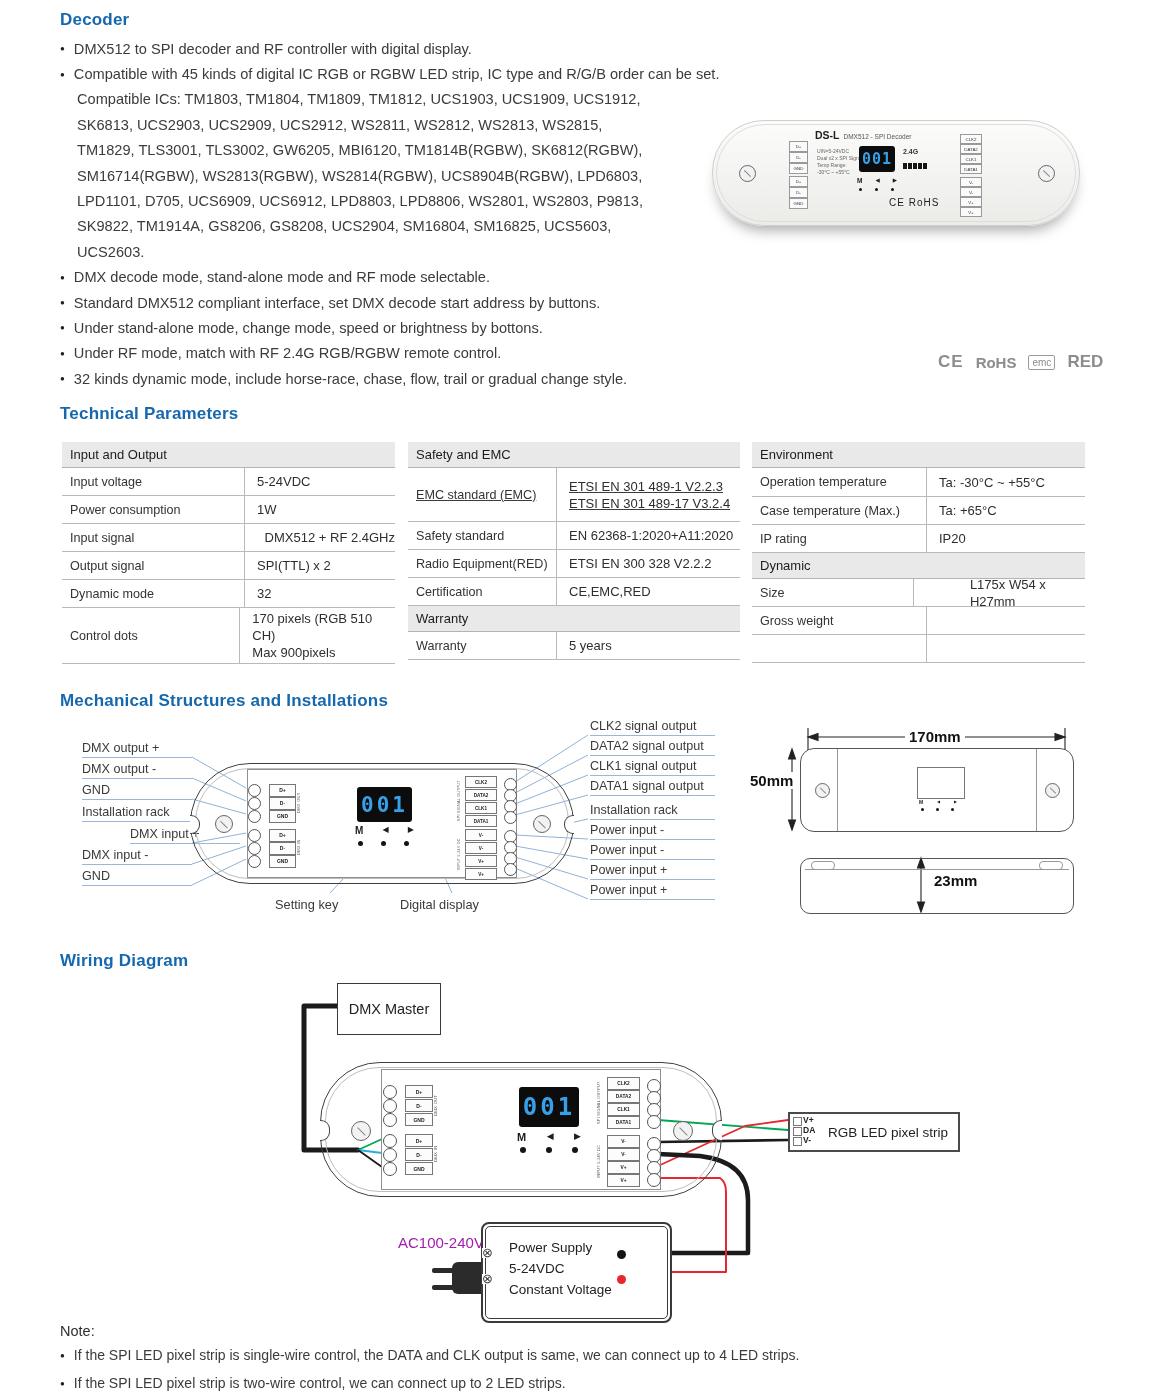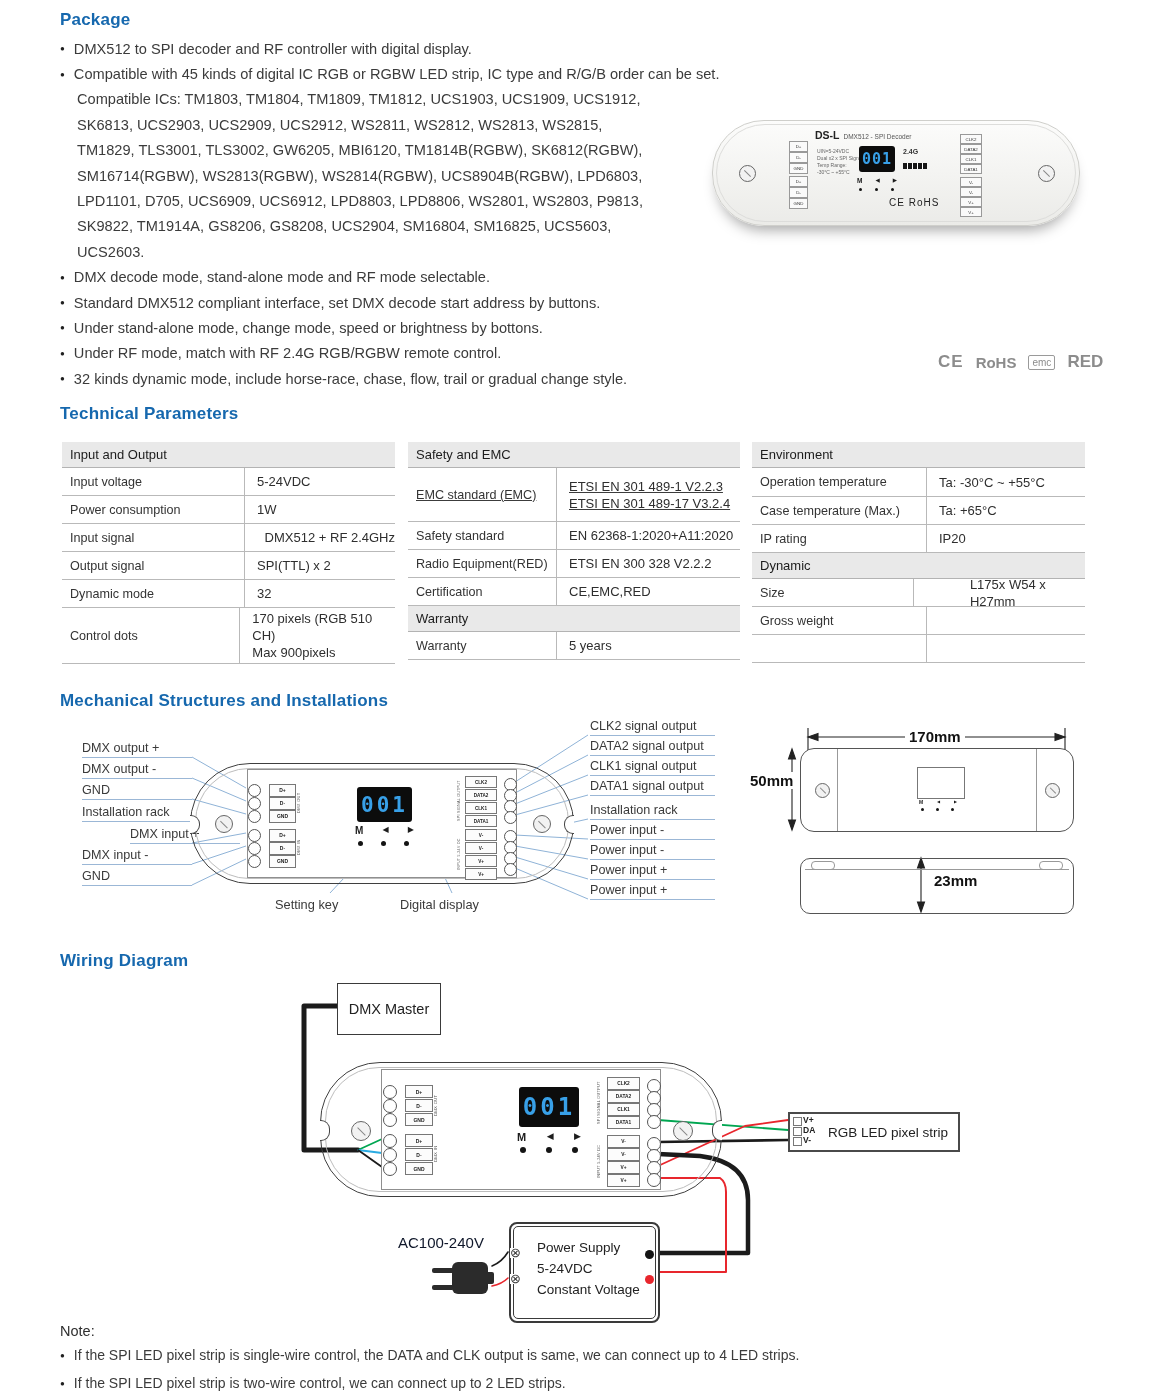--- a/index.html
+++ b/index.html
@@ -104,21 +104,21 @@
       <path d="M658,1120 L788,1130" stroke="#00a651" stroke-width="1.8"></path>
       <path d="M658,1142 L788,1140" stroke="#1b1b1b" stroke-width="2.6"></path>
       <path d="M658,1166 L745,1126 L788,1120" stroke="#e8262d" stroke-width="1.8"></path>
       <path d="M658,1154 L700,1156 Q748,1162 748,1200 V1253 H650" stroke="#1b1b1b" stroke-width="4.5"></path>
       <path d="M658,1178 L720,1178 Q726,1182 726,1192 V1272 H650" stroke="#e8262d" stroke-width="2"></path>
       <path d="M492,1266 Q502,1262 508,1252" stroke="#1b1b1b" stroke-width="1.6"></path>
       <path d="M492,1286 Q502,1284 508,1278" stroke="#e8262d" stroke-width="1.6"></path>
     </g>
   </svg>
 
-  <div class="sec-h" style="left:60px;top:10px;">Package</div>
+  <div class="sec-h" style="left:60px;top:10px;">Decoder</div>
   <div class="abs" style="left:60px;top:36px;width:720px;">
     <div class="feat-line">
         <span class="bullet">●</span>
         <span>DMX512 to SPI decoder and RF controller with digital display.</span>
       </div>
     <div class="feat-line">
         <span class="bullet">●</span>
         <span>Compatible with 45 kinds of digital IC RGB or RGBW LED strip, IC type and R/G/B order can be set.</span>
       </div>
     <div class="feat-line indent">
@@ -463,27 +463,27 @@
   <div class="abs" style="left:788px;top:1112px;width:168px;height:36px;border:2px solid #4a4a4a;background:#fff;">
     <div class="abs" style="left:3px;top:3px;width:7px;height:7px;border:1px solid #777;"></div>
     <div class="abs" style="left:3px;top:13px;width:7px;height:7px;border:1px solid #777;"></div>
     <div class="abs" style="left:3px;top:23px;width:7px;height:7px;border:1px solid #777;"></div>
     <div class="abs" style="left:13px;top:1px;font-size:8.5px;font-weight:700;color:#222;">V+</div>
     <div class="abs" style="left:13px;top:11px;font-size:8.5px;font-weight:700;color:#222;">DA</div>
     <div class="abs" style="left:13px;top:21px;font-size:8.5px;font-weight:700;color:#222;">V-</div>
     <div class="abs" style="left:38px;top:0;right:0;bottom:0;display:flex;align-items:center;font-size:13.5px;color:#222;">RGB LED pixel strip</div>
   </div>
 
-  <div class="plain-lab" style="left:398px;top:1234px;font-size:15px;color:#0f172a;">AC100-240V</div>
+  <div class="plain-lab" style="left:398px;top:1234px;font-size:15px;color:#a21caf;">AC100-240V</div>
   <div class="abs" style="left:452px;top:1262px;width:36px;height:32px;background:#2b2b2b;border-radius:6px;"></div>
   <div class="abs" style="left:432px;top:1268px;width:22px;height:5px;background:#2b2b2b;border-radius:2px;"></div>
   <div class="abs" style="left:432px;top:1285px;width:22px;height:5px;background:#2b2b2b;border-radius:2px;"></div>
   <div class="abs" style="left:486px;top:1272px;width:8px;height:12px;background:#2b2b2b;border-radius:2px;"></div>
 
-  <div class="psu" style="left:509px;top:1222px;width:147px;height:97px;">
+  <div class="psu" style="left:481px;top:1222px;width:147px;height:97px;padding-left:40px;">
     <div class="psu-inner"></div>
     <div class="abs" style="left:26px;top:13px;font-size:13.5px;line-height:21px;color:#222;">
       <div>Power Supply</div>
       <div>5-24VDC</div>
       <div>Constant Voltage</div>
     </div>
     <div class="otimes" style="left:-1px;top:24px;"></div>
     <div class="otimes" style="left:-1px;top:50px;"></div>
     <div class="dot" style="left:134px;top:26px;width:9px;height:9px;"></div>
     <div class="dot" style="left:134px;top:51px;width:9px;height:9px;background:#e8262d;"></div>

